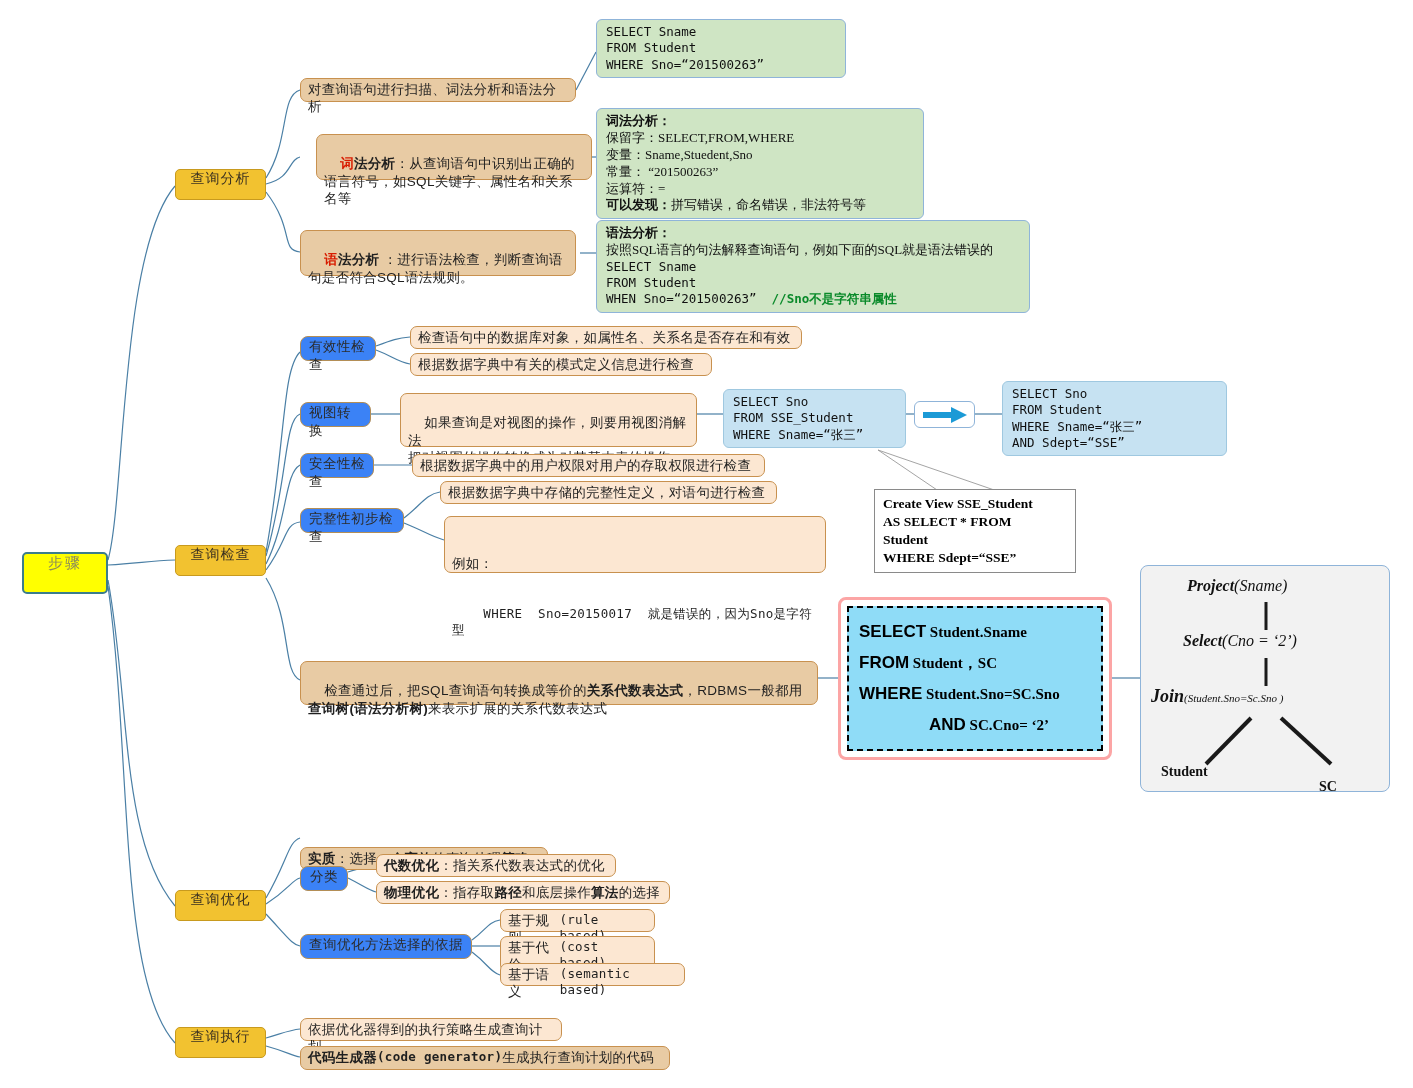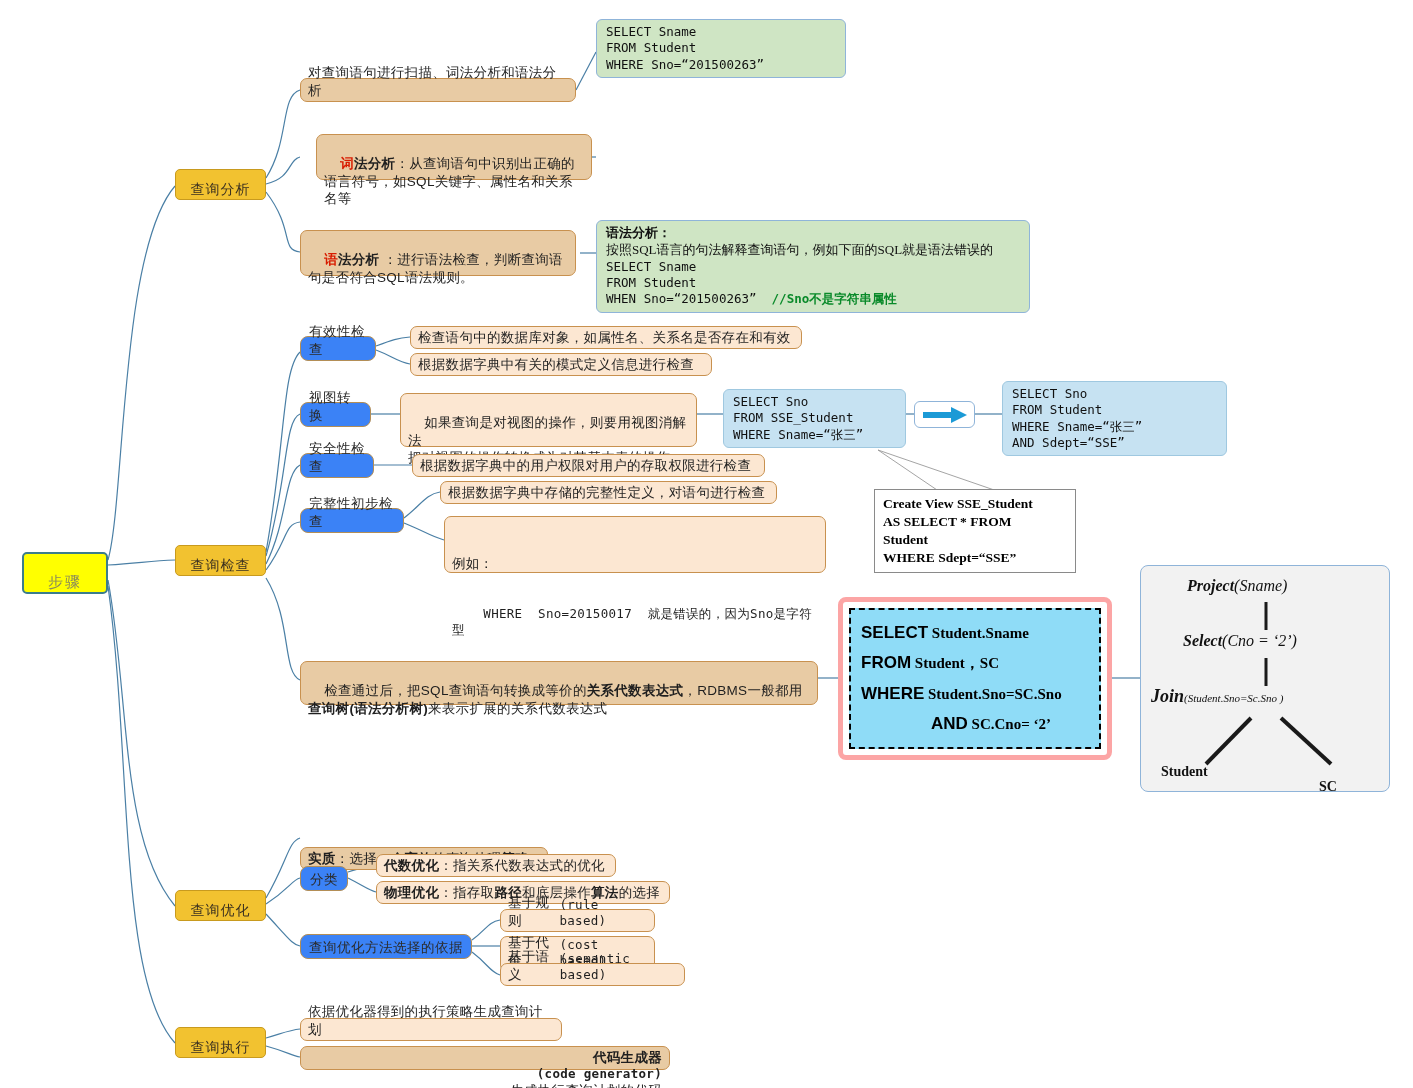--- a/index.html
+++ b/index.html
@@ -16,21 +16,21 @@
     overflow:hidden;
   }
   #wires{
     position:absolute;left:0;top:0;width:1413px;height:1088px;
     pointer-events:none;
   }
   .node{
     position:absolute;
     box-sizing:border-box;
     display:flex;
-    align-items:flex-end;
+    align-items:flex-start;
     white-space:pre-wrap;
   }
 
   
   .root{
     background:#ffff00;
     border:2px solid #3b7d8c;
     border-radius:5px;
     color:#8a8a5a;
     font-size:15px;
@@ -99,21 +99,21 @@
     font-family:"DejaVu Sans Mono","Liberation Mono",monospace;
     font-size:12.5px;
     padding:4px 9px;
     line-height:1.30;
     display:block;
   }
 
   
   .cyanwrap{
     position:absolute;
-    border:5px solid #fca5a5;
+    border:3px solid #fca5a5;
     border-radius:8px;
     background:#ffffff;
     padding:6px;
     box-sizing:border-box;
   }
   .cyanbox{
     width:100%;height:100%;
     background:#8fdcf7;
     border:2px dashed #000;
     box-sizing:border-box;
@@ -270,20 +270,28 @@
   <div class="node leaf tan" style="left:300px;top:230px;width:276px;height:46px;display:block;padding-top:3px;">
     <span class="red">语</span><span class="bold">法分析</span><span> ：进行语法检查，判断查询语句是否符合SQL语法规则。</span>
   </div>
 
   <div class="greenbox" style="position:absolute;left:596px;top:19px;width:230px;">
     <div class="mono">SELECT   Sname</div>
     <div class="mono">FROM   Student</div>
     <div class="mono">WHERE   Sno=“201500263”</div>
   </div>
 
+  <div class="greenbox" style="position:absolute;left:596px;top:108px;width:308px;">
+    <div class="bold">词法分析：</div>
+    <div>保留字：SELECT,FROM,WHERE</div>
+    <div>变量：Sname,Stuedent,Sno</div>
+    <div>常量： “201500263”</div>
+    <div>运算符：=</div>
+    <div><b>可以发现：</b><span>拼写错误，命名错误，非法符号等</span></div>
+  </div>
 
   <div class="greenbox" style="position:absolute;left:596px;top:220px;width:414px;">
     <div class="bold">语法分析：</div>
     <div>按照SQL语言的句法解释查询语句，例如下面的SQL就是语法错误的</div>
     <div class="mono"> SELECT   Sname</div>
     <div class="mono">        FROM   Student</div>
     <div class="mono"><span>        WHEN   Sno=“201500263”</span>&nbsp;&nbsp;<span class="cmt">//Sno不是字符串属性</span></div>
   </div>
 
   <div class="node lv2" style="left:300px;top:336px;width:76px;height:25px;">
@@ -409,17 +417,17 @@
   <div class="node leaf" style="left:500px;top:936px;width:155px;height:36px;">
     <span>基于代价</span><span class="mono">(cost based)</span>
   </div>
   <div class="node leaf" style="left:500px;top:963px;width:185px;height:23px;">
     <span>基于语义</span><span class="mono">(semantic based)</span>
   </div>
 
   <div class="node leaf" style="left:300px;top:1018px;width:262px;height:23px;">
     <span>依据优化器得到的执行策略生成查询计划</span>
   </div>
-  <div class="node leaf tan" style="left:300px;top:1046px;width:370px;height:24px;flex-direction:column;">
+  <div class="node leaf tan" style="left:300px;top:1046px;width:370px;height:24px;">
     <b>代码生成器</b><b class="mono">(code generator)</b><span>生成执行查询计划的代码</span>
   </div>
 
 </div>
 
 </body></html>

